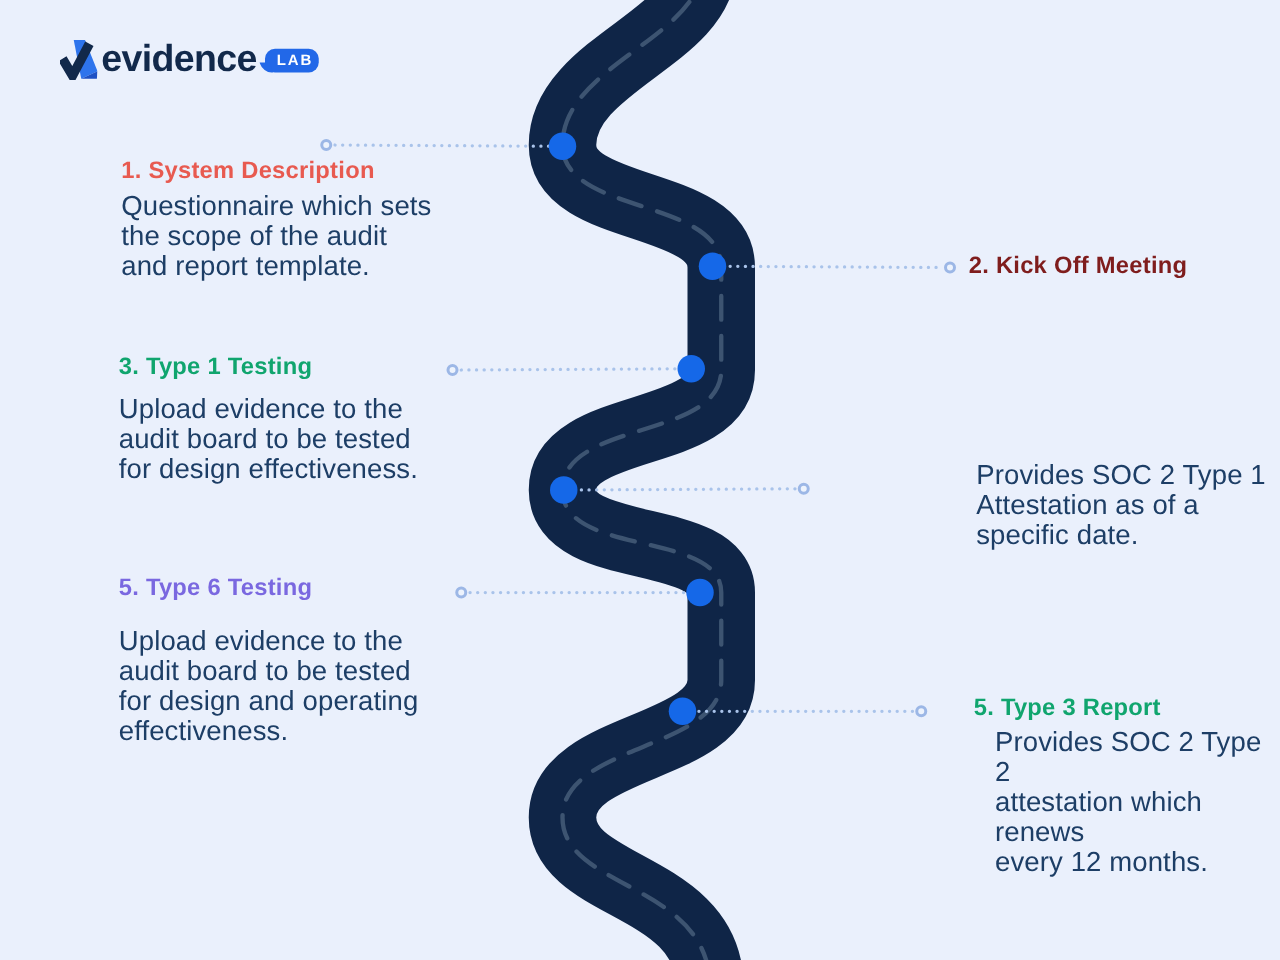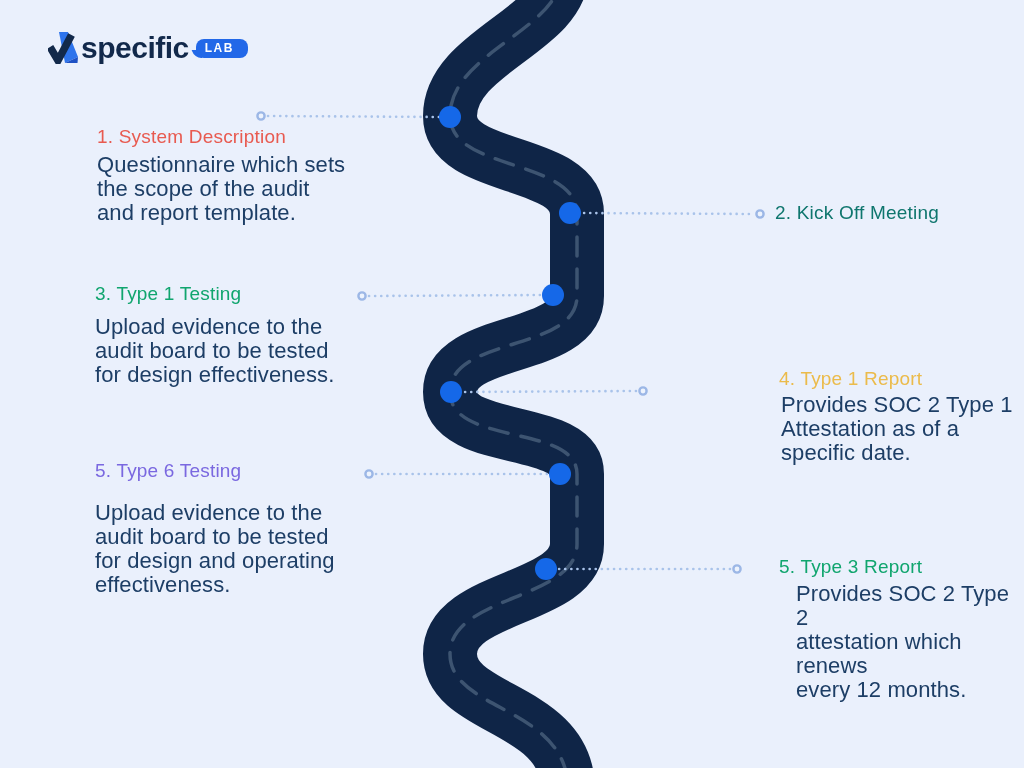--- a/index.html
+++ b/index.html
@@ -18,31 +18,31 @@
   
   .logo { position:absolute; left:48px; top:31px; display:flex; align-items:center; }
   .logo-icon { width:30px; height:32px; }
   .brand {
     font-size:30px; font-weight:800; letter-spacing:-0.5px;
     color:#12294B; margin-left:3px;
   }
   .badge {
     position:relative; margin-left:7px; background:#2268E8; color:#FFFFFF;
     font-size:12px; font-weight:800; letter-spacing:1.5px;
-    padding:2px 14px 3px 9px; border-radius:8px; line-height:14px;
+    padding:2px 4px 3px 9px; border-radius:8px; line-height:14px;
   }
   .badge::after{
     content:""; position:absolute; left:-3px; bottom:0px;
     width:8px; height:8px; background:#2268E8;
     border-radius:0 0 0 7px; transform:skewX(18deg);
   }
 
   
   .step { position:absolute; }
-  .step h2 { font-size:19px; font-weight:400; line-height:25px; letter-spacing:0.2px; }
+  .step h2 { font-size:19px; font-weight:700; line-height:25px; letter-spacing:0.2px; }
   .step p  { font-size:22px; font-weight:500; line-height:24px; color:#1D3E66;
              white-space:pre-line; letter-spacing:0.1px; }
   .s1 { left:97px;  top:124px; }  .s1 p { margin-top:4px; }
   .s2 { left:775px; top:200px; }  .s2 p { margin-top:1px; }
   .s3 { left:95px;  top:281px; }  .s3 p { margin-top:9px; }
   .s4 { left:779px; top:366px; }  .s4 p { margin-top:2px; margin-left:2px; }
   .s5 { left:95px;  top:458px; }  .s5 p { margin-top:18px; }
   .s6 { left:779px; top:554px; }  .s6 p { margin-top:3px; margin-left:17px; }
 </style>
 </head>
@@ -77,44 +77,43 @@
     <circle cx="560" cy="474" r="11" fill="#1568E8"></circle>
     <circle cx="546" cy="569" r="11" fill="#1568E8"></circle>
   </svg>
 
   <div class="logo">
     <svg class="logo-icon" viewBox="0 0 30 32">
       <polygon points="11,0 20,0 30,25 17,31" fill="#2E74EC"></polygon>
       <polygon points="17,31 30,25 29.5,31" fill="#1E51C4"></polygon>
       <path d="M2,15 L10,28.5 L23.5,3" stroke-width="7.5" fill="none" stroke-linejoin="miter" stroke="#12294B"></path>
     </svg>
-    <span class="brand">specific</span>
+    <span class="brand">evidence</span>
     <span class="badge">LAB</span>
   </div>
 
   <div class="step s1">
     <h2 style="color: rgb(232, 90, 80);">1. System Description</h2>
     <p>Questionnaire which sets
 the scope of the audit
 and report template.</p>
   </div>
 
   <div class="step s2">
-    <h2 style="color: #0f766e;">2. Kick Off Meeting</h2>
+    <h2 style="color: #7f1d1d;">2. Kick Off Meeting</h2>
   </div>
 
   <div class="step s3">
     <h2 style="color: rgb(16, 165, 110);">3. Type 1 Testing</h2>
     <p>Upload evidence to the
 audit board to be tested
 for design effectiveness.</p>
   </div>
 
   <div class="step s4">
-    <h2 style="color: rgb(235, 187, 75);">4. Type 1 Report</h2>
     <p>Provides SOC 2 Type 1
 Attestation as of a
 specific date.</p>
   </div>
 
   <div class="step s5">
     <h2 style="color: rgb(122, 104, 224);">5. Type 6 Testing</h2>
     <p>Upload evidence to the
 audit board to be tested
 for design and operating

